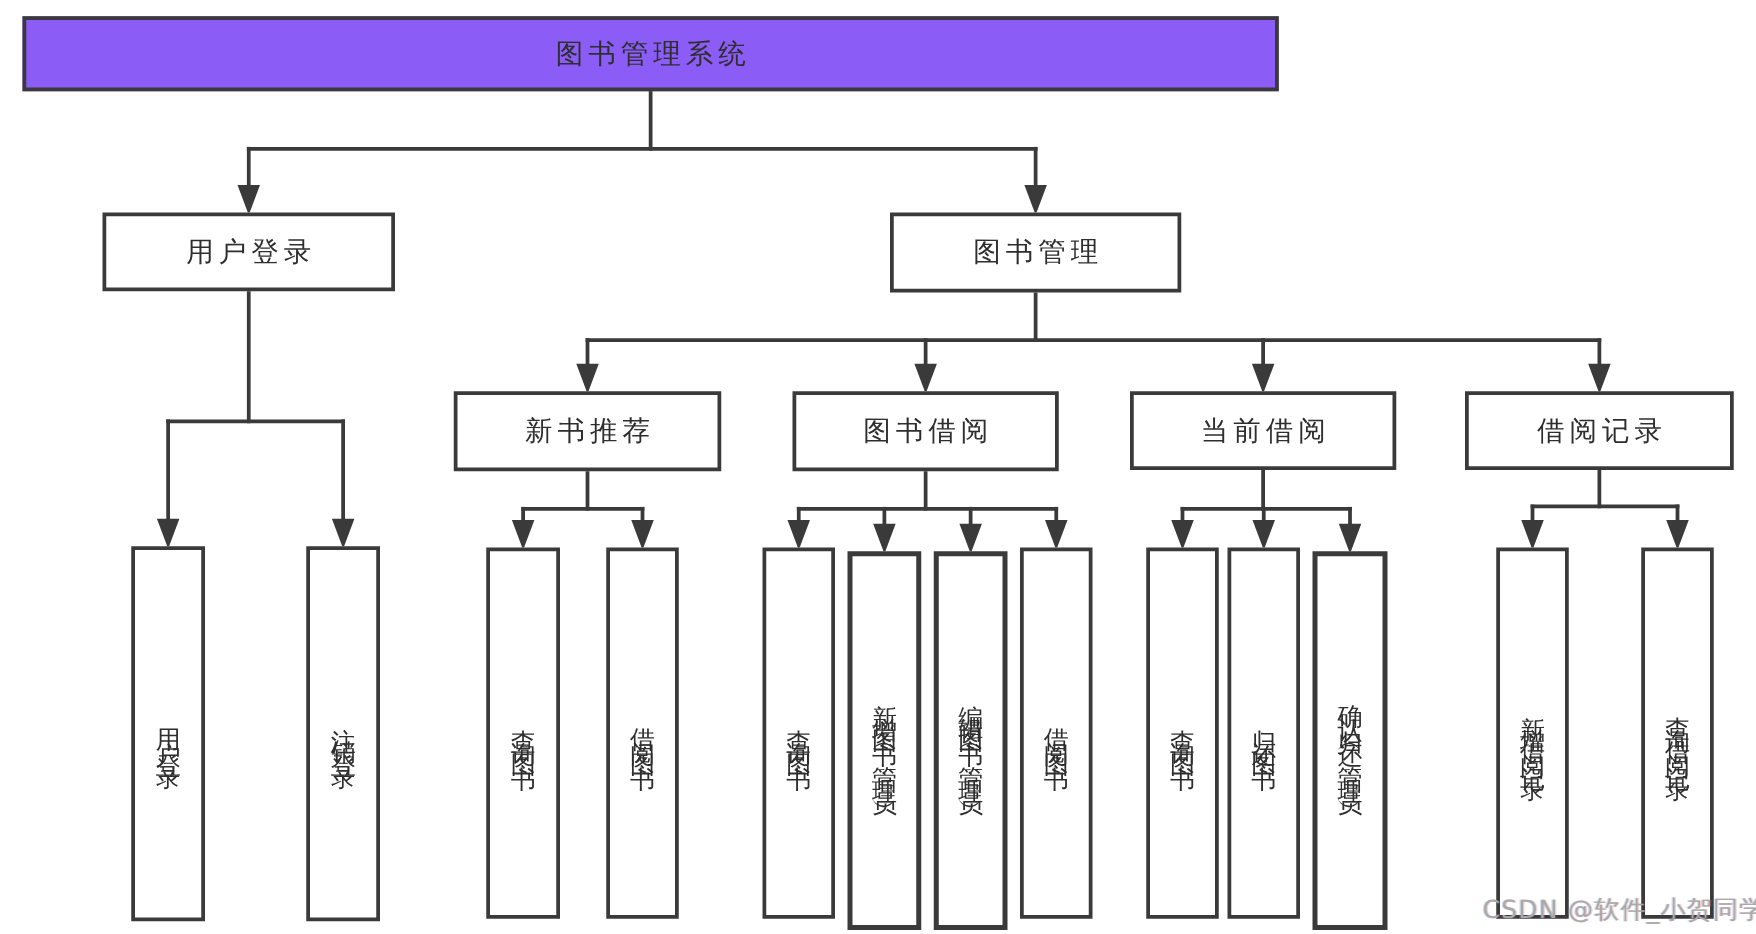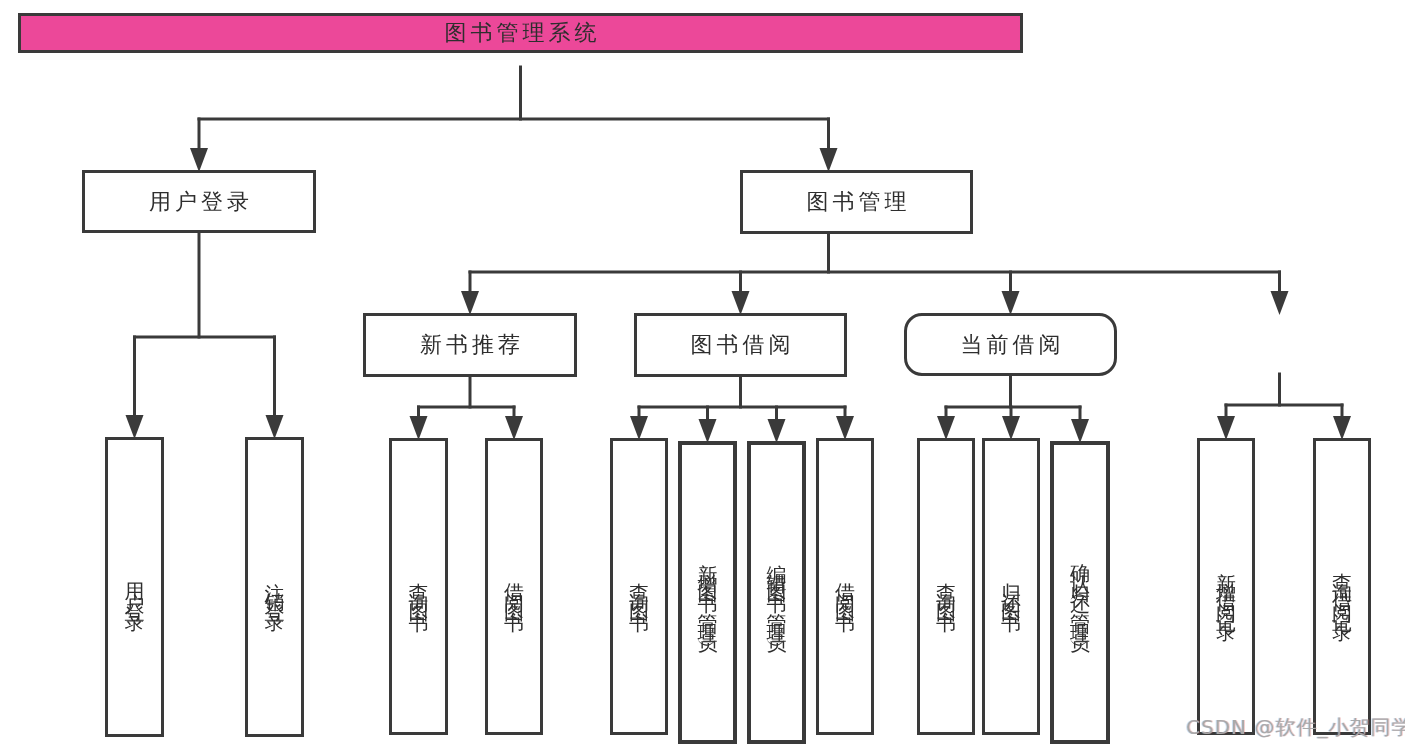--- a/index.html
+++ b/index.html
@@ -112,37 +112,40 @@
       <line x1="1080" y1="407" x2="1080" y2="423" stroke="#3a3a3a" stroke-width="3" stroke-linecap="square"></line>
       <polygon points="1080,443 1071,419 1089,419" fill="#3a3a3a"></polygon>
       <line x1="1279.5" y1="374" x2="1279.5" y2="405" stroke="#3a3a3a" stroke-width="3" stroke-linecap="square"></line>
       <line x1="1226" y1="405" x2="1342" y2="405" stroke="#3a3a3a" stroke-width="3" stroke-linecap="square"></line>
       <line x1="1226" y1="405" x2="1226" y2="420" stroke="#3a3a3a" stroke-width="3" stroke-linecap="square"></line>
       <polygon points="1226,440 1217,416 1235,416" fill="#3a3a3a"></polygon>
       <line x1="1342" y1="405" x2="1342" y2="420" stroke="#3a3a3a" stroke-width="3" stroke-linecap="square"></line>
       <polygon points="1342,440 1333,416 1351,416" fill="#3a3a3a"></polygon>
     </svg>
   <div class="watermark" style="color: rgb(169, 169, 169);">CSDN @软件_小贺同学</div>
-<div class="node h" style="left: 18px; top: 13px; width: 1005px; height: 40px; border-color: rgb(58, 58, 58); background: #ec4899; color: rgb(46, 46, 46);">
+<div class="node h" style="left: 18px; top: 13px; width: 1005px; height: 60px; border-color: rgb(58, 58, 58); background: #8b5cf6; color: rgb(46, 46, 46);">
       <span class="label">图书管理系统</span>
     </div>
     <div class="node h" style="left: 82px; top: 170px; width: 234px; height: 63px; border-color: rgb(58, 58, 58); background: rgb(255, 255, 255); color: rgb(46, 46, 46);">
       <span class="label">用户登录</span>
     </div>
-    <div class="node h" style="left: 712px; top: 170px; width: 233px; height: 64px; border-color: rgb(58, 58, 58); background: rgb(255, 255, 255); color: rgb(46, 46, 46); margin-left: 28px;">
+    <div class="node h" style="left: 712px; top: 170px; width: 233px; height: 64px; border-color: rgb(58, 58, 58); background: rgb(255, 255, 255); color: rgb(46, 46, 46);">
       <span class="label">图书管理</span>
     </div>
     <div class="node h" style="left: 634px; top: 313px; width: 213px; height: 64px; border-color: rgb(58, 58, 58); background: rgb(255, 255, 255); color: rgb(46, 46, 46);">
       <span class="label">图书借阅</span>
     </div>
     <div class="node h" style="left: 363px; top: 313px; width: 214px; height: 64px; border-color: rgb(58, 58, 58); background: rgb(255, 255, 255); color: rgb(46, 46, 46);">
       <span class="label">新书推荐</span>
     </div>
-    <div class="node h" style="left: 904px; top: 313px; width: 213px; height: 63px; border-color: rgb(58, 58, 58); background: rgb(255, 255, 255); color: rgb(46, 46, 46); border-radius: 18px;">
+    <div class="node h" style="left: 904px; top: 313px; width: 213px; height: 63px; border-color: rgb(58, 58, 58); background: rgb(255, 255, 255); color: rgb(46, 46, 46);">
       <span class="label">当前借阅</span>
+    </div>
+    <div class="node h" style="left: 1172px; top: 313px; width: 215px; height: 63px; border-color: rgb(58, 58, 58); background: rgb(255, 255, 255); color: rgb(46, 46, 46);">
+      <span class="label">借阅记录</span>
     </div>
     <div class="node v" style="left: 105px; top: 437px; width: 59px; height: 300px; border-color: rgb(58, 58, 58); background: rgb(255, 255, 255); color: rgb(46, 46, 46);">
       <span class="label">用户登录</span>
     </div>
     <div class="node v" style="left: 245px; top: 437px; width: 59px; height: 300px; border-color: rgb(58, 58, 58); background: rgb(255, 255, 255); color: rgb(46, 46, 46);">
       <span class="label">注销登录</span>
     </div>
     <div class="node v" style="left: 389px; top: 438px; width: 59px; height: 297px; border-color: rgb(58, 58, 58); background: rgb(255, 255, 255); color: rgb(46, 46, 46);">
       <span class="label">查询图书</span>
     </div>

